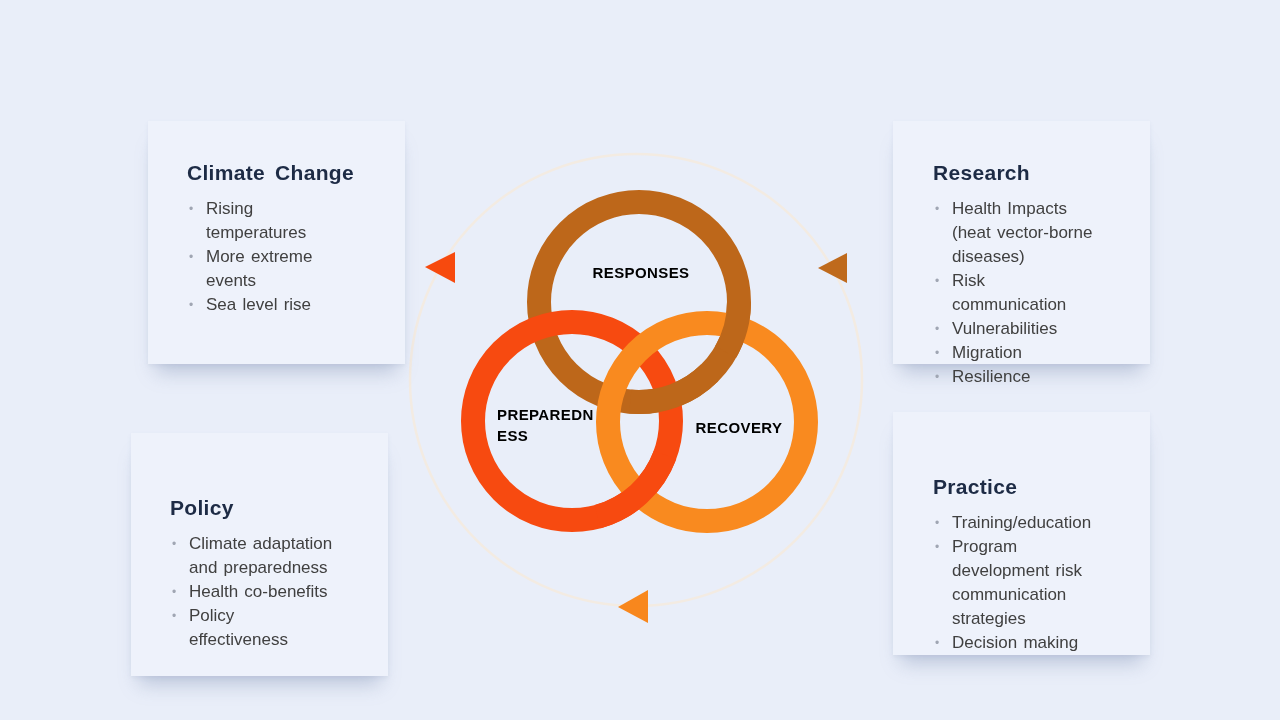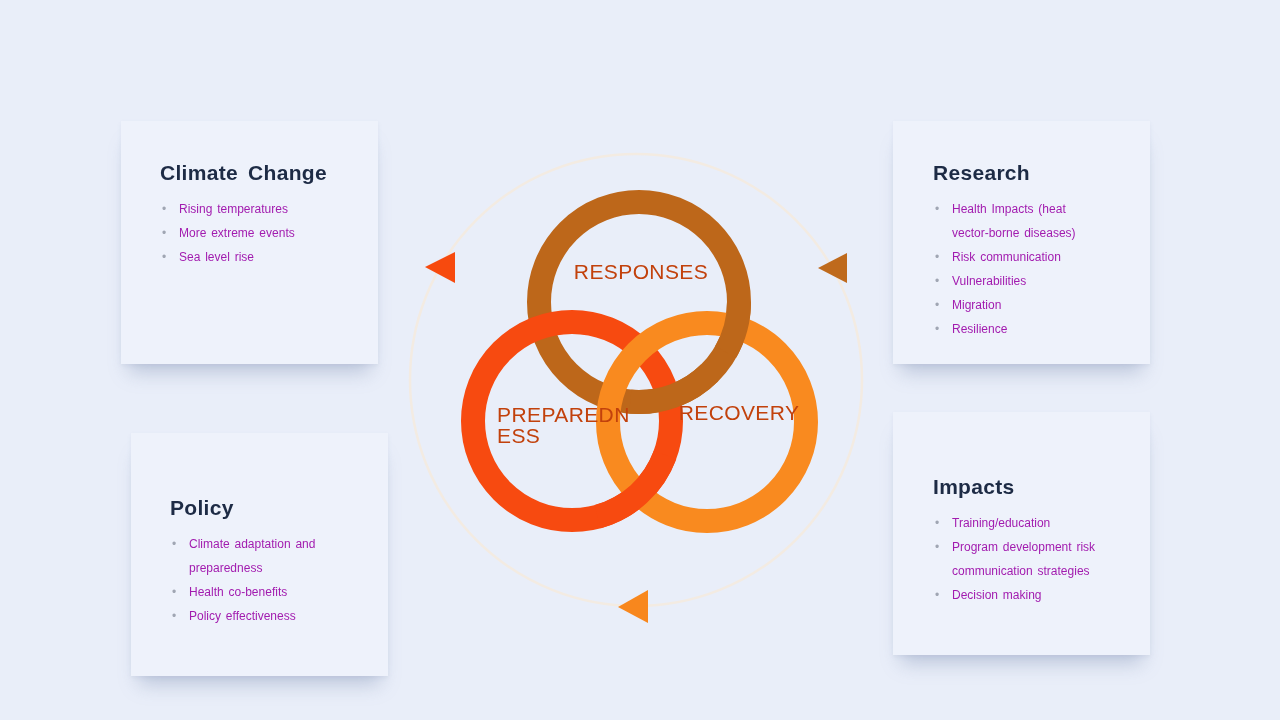--- a/index.html
+++ b/index.html
@@ -14,61 +14,61 @@
   .ring{fill:none;stroke-width:24;}
   .orbit{fill:none;stroke-width:2.5;}
 
   .card{
     position:absolute;
     width:257px;height:243px;
     background:#eef2fb;
     box-sizing:border-box;
     box-shadow:0 2px 4px rgba(130,145,180,0.12), 0 16px 18px -8px rgba(124,140,176,0.42);
   }
-  .card.tl{left:121px;top:121px;padding:40px 18px 0 39px;}
+  .card.tl{left:148px;top:121px;padding:40px 18px 0 39px;}
   .card.tr{left:893px;top:121px;padding:40px 8px 0 40px;}
   .card.bl{left:131px;top:433px;padding:63px 18px 12px 39px;}
   .card.br{left:893px;top:412px;padding:63px 18px 0 40px;}
 
   .card h3{
     margin:0 0 12px 0;
     font-size:21px;line-height:24px;
     font-weight:700;
     color:#1d2b45;
     letter-spacing:0.3px;
     word-spacing:4px;
   }
   .card ul{list-style:none;margin:0;padding:0;}
   .card li{
     position:relative;
     padding-left:19px;
     max-width:150px;
-    font-size:12px;
+    font-size:17px;
     line-height:24px;
-    color:#a21caf;
+    color:#404040;
     word-spacing:1.5px;
   }
   .card li::before{
     content:"\2022";
     position:absolute;left:2px;top:0;
     font-size:12px;color:#a0a6b3;
   }
 
   .ring-label{
     position:absolute;
-    font-weight:400;
-    font-size:21px;
-    color:#c2410c;
+    font-weight:700;
+    font-size:15px;
+    color:#000000;
     letter-spacing:0.4px;
     white-space:pre-line;
   }
   .lbl-center{transform:translate(-50%,-50%);white-space:nowrap;}
   #lbl-responses{left:641px;top:272px;}
   #lbl-preparedness{left:497px;top:404px;line-height:21px;}
-  #lbl-recovery{left:739px;top:413px;}
+  #lbl-recovery{left:739px;top:427px;}
 </style>
 </head>
 <body>
 
 <div class="slide">
 
   <svg class="diagram" viewBox="0 0 1280 720" xmlns="http://www.w3.org/2000/svg">
 
     <circle class="orbit" cx="636" cy="380" r="226" stroke="#f3ebe2"></circle>
 
@@ -115,21 +115,21 @@
   <section class="card bl">
     <h3>Policy</h3>
     <ul>
       <li>Climate adaptation and preparedness</li>
       <li>Health co-benefits</li>
       <li>Policy effectiveness</li>
     </ul>
   </section>
 
   <section class="card br">
-    <h3>Impacts</h3>
+    <h3>Practice</h3>
     <ul>
       <li>Training/education</li>
       <li>Program development risk communication strategies</li>
       <li>Decision making</li>
     </ul>
   </section>
 
 </div>
 
 </body></html>

